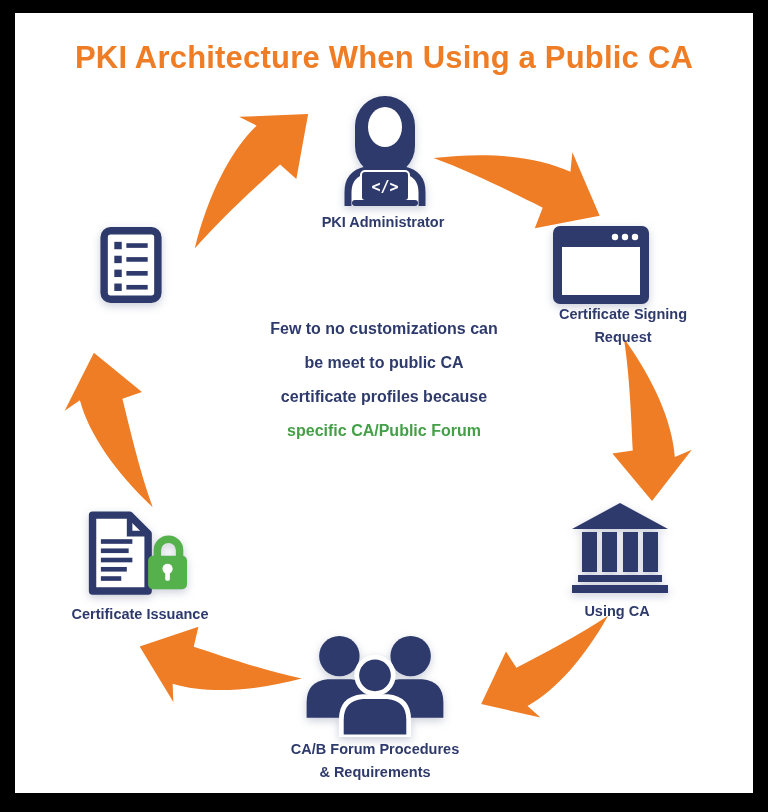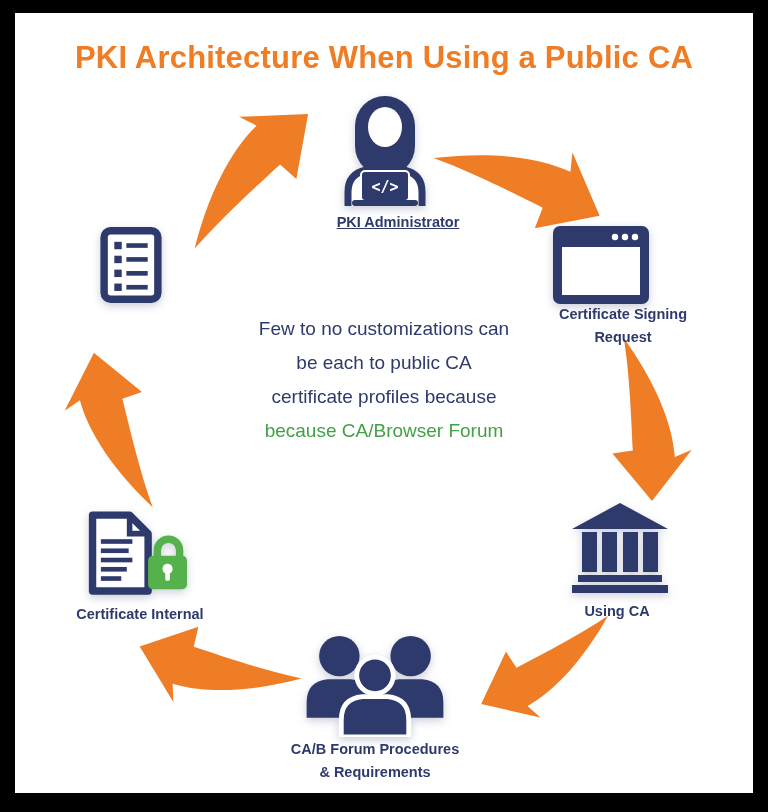--- a/index.html
+++ b/index.html
@@ -33,21 +33,21 @@
 
   
   .pos-admin-icon{left:315px;top:81px;width:110px;height:112px;}
   .pos-csr-icon{left:538px;top:213px;width:96px;height:78px;}
   .pos-bank-icon{left:557px;top:490px;width:96px;height:90px;}
   .pos-people-icon{left:285px;top:620px;width:150px;height:104px;}
   .pos-doclock-icon{left:72px;top:496px;width:100px;height:90px;}
   .pos-list-icon{left:85px;top:214px;width:62px;height:76px;}
 
   
-  .pos-admin-label{left:383px;top:198px;text-decoration:underline;}
+  .pos-admin-label{left:368px;top:198px;}
   .pos-csr-label{left:608px;top:290px;}
   .pos-bank-label{left:602px;top:587px;}
   .pos-people-label{left:360px;top:725px;}
   .pos-doclock-label{left:125px;top:590px;}
   .pos-list-label{left:117px;top:292px;}
 
   
   .arrow{position:absolute;transform-origin:center center;}
   .arrow svg{display:block;width:100%;height:100%;}
   .arrow path{fill:var(--orange);}
@@ -55,21 +55,21 @@
   .arrow-2{left:428px;top:110px;width:170px;height:99px;transform:rotate(36deg);}
   .arrow-3{left:560px;top:363px;width:160px;height:93px;transform:rotate(97deg);}
   .arrow-4{left:459px;top:619px;width:150px;height:87px;transform:rotate(162deg);}
   .arrow-5{left:117px;top:618px;width:160px;height:93px;transform:rotate(-152deg);}
   .arrow-6{left:11px;top:371px;width:160px;height:93px;transform:rotate(-94deg);}
 
   .center-text{
     position:absolute;left:369px;top:299px;width:360px;
     transform:translateX(-50%);text-align:center;
   }
-  .ct-line{font-size:19px;font-weight:normal;line-height:34px;color:var(--navy);}
+  .ct-line{font-size:16px;font-weight:bold;line-height:34px;color:var(--navy);}
   .ct-line.green{color:var(--green-text);}
   .ct-line .navy-period{color:var(--navy);}
 </style>
 </head>
 <body>
 
 <div class="frame">
   <div class="canvas">
 
     <h1 class="title">PKI Architecture When Using a Public CA</h1>
@@ -172,38 +172,38 @@
         <rect x="15" y="52" width="34" height="5" fill="#2E3A6B"></rect>
         <rect x="15" y="62" width="28" height="5" fill="#2E3A6B"></rect>
         <rect x="15" y="72" width="22" height="5" fill="#2E3A6B"></rect>
         <path d="M76 52 v-8 a12 12 0 0 1 24 0 v8" fill="none" stroke="#55B14B" stroke-width="8"></path>
         <rect x="66" y="50" width="42" height="36" rx="5" fill="#55B14B"></rect>
         <circle cx="87" cy="64" r="5.5" fill="#FFFFFF"></circle>
         <rect x="84.5" y="66" width="5" height="11" rx="2" fill="#FFFFFF"></rect>
       </svg>
     </div>
     <div class="node-label pos-doclock-label">
-      <span>Certificate Internal</span>
+      <span>Certificate Issuance</span>
     </div>
 
     <div class="icon pos-list-icon">
       <svg viewBox="0 0 66 82">
         <rect x="4" y="4" width="58" height="74" rx="7" fill="#FFFFFF" stroke="#2E3A6B" stroke-width="8"></rect>
         <rect x="15" y="16" width="8" height="8" fill="#2E3A6B"></rect>
         <rect x="28" y="17.5" width="23" height="5" fill="#2E3A6B"></rect>
         <rect x="15" y="31" width="8" height="8" fill="#2E3A6B"></rect>
         <rect x="28" y="32.5" width="23" height="5" fill="#2E3A6B"></rect>
         <rect x="15" y="46" width="8" height="8" fill="#2E3A6B"></rect>
         <rect x="28" y="47.5" width="23" height="5" fill="#2E3A6B"></rect>
         <rect x="15" y="61" width="8" height="8" fill="#2E3A6B"></rect>
         <rect x="28" y="62.5" width="23" height="5" fill="#2E3A6B"></rect>
       </svg>
     </div>
 
     <div class="center-text">
       <div class="ct-line"><span>Few to no customizations can</span></div>
-      <div class="ct-line"><span>be each to public CA</span></div>
+      <div class="ct-line"><span>be meet to public CA</span></div>
       <div class="ct-line"><span>certificate profiles because</span></div>
-      <div class="ct-line green"><span>because CA/Browser Forum</span></div>
+      <div class="ct-line green"><span>specific CA/Public Forum</span></div>
     </div>
 
   </div>
 </div>
 
 </body></html>

